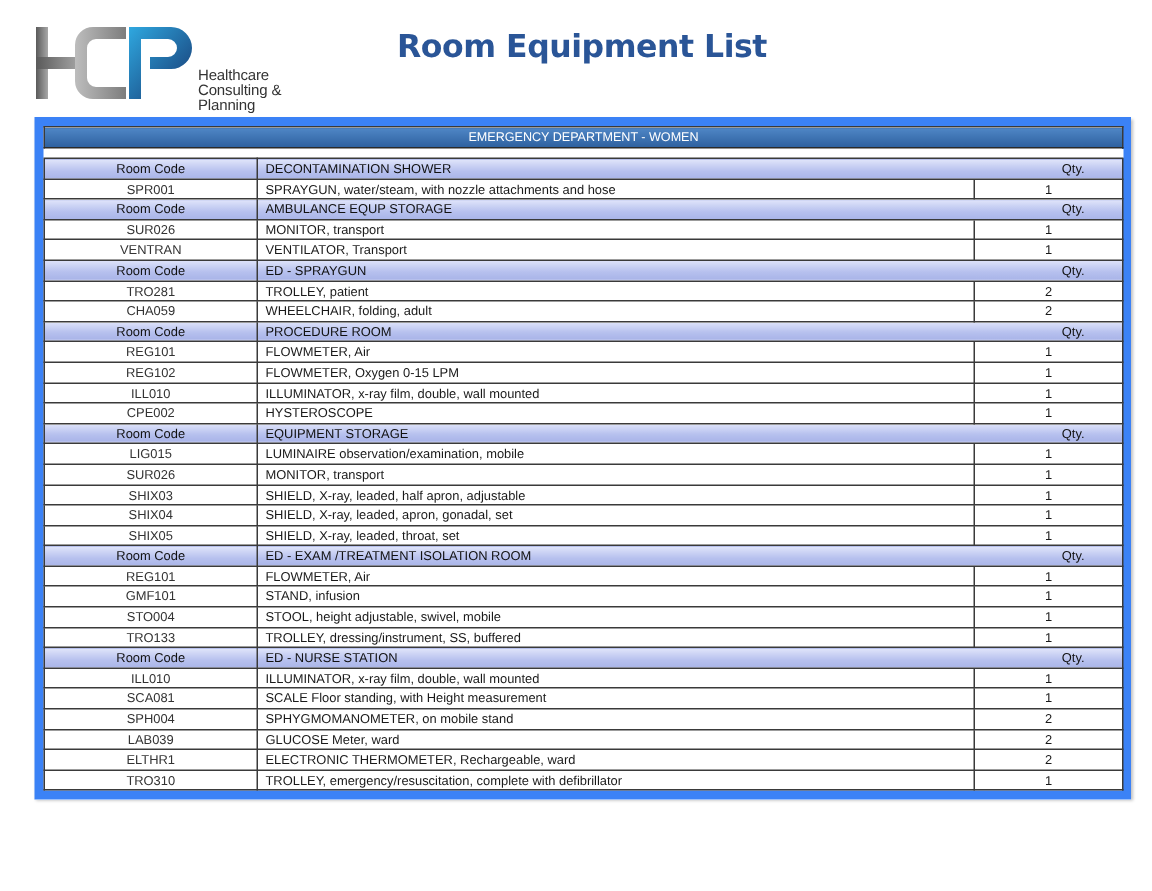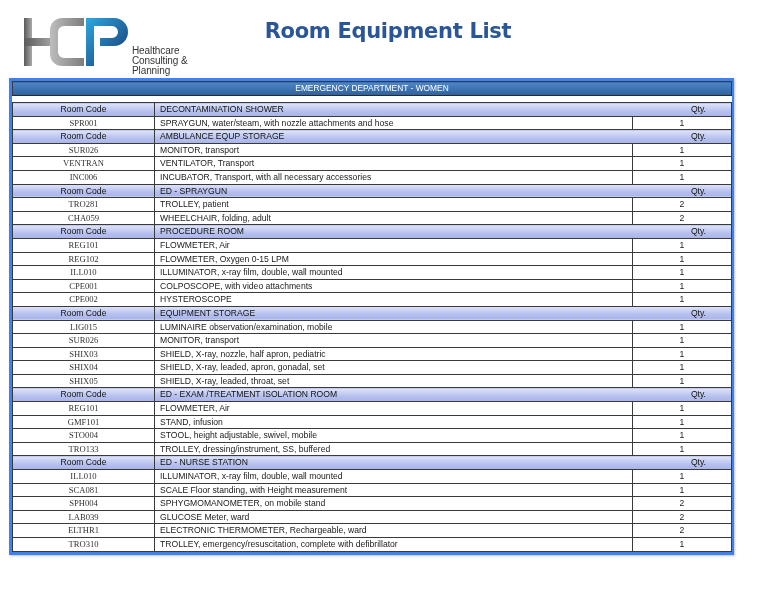--- a/index.html
+++ b/index.html
@@ -40,24 +40,24 @@
       font-family: "DejaVu Sans", sans-serif;
       font-weight: bold;
       font-size: 21px;
       color: #2a5597;
       letter-spacing: -0.3px;
       padding-left: 8px;
       box-sizing: border-box;
     }
     .sheet {
       position: absolute;
-      left: 9px;
+      left: 23px;
       top: 78px;
       width: 719px;
-      border: 3px solid #3b82f6;
+      border: 6px solid #3b82f6;
       box-shadow: 1px 1px 2px rgba(0,0,0,0.25);
     }
     table {
       border-collapse: collapse;
       width: 100%;
       table-layout: fixed;
       font-size: 8.6px;
       color: #1a1a1a;
     }
     col.c1 { width: 142px; }
@@ -90,21 +90,21 @@
     }
     tr.section td {
       background: linear-gradient(#dfe4fa, #b6c0ee 60%, #a9b4e8);
       color: #111111;
       border-top: 1px solid #5c6aa8;
     }
     tr.section td.code { text-align: center; }
     tr.section td.name { border-right: none; }
     tr.section td.qtyh { text-align: right; padding-right: 25px; border-left: none; }
     tr.item td { background: #ffffff; }
-    tr.item td.code { text-align: center; color: #333333; font-family: Liberation Serif, serif; }
+    tr.item td.code { text-align: center; color: #333333; }
     tr.item td.qty { text-align: center; }
   </style>
 </head>
 <body>
 
 <div class="logo">
   <svg width="110" height="58" viewBox="0 0 110 58">
     <defs>
       <linearGradient id="gH" x1="0" y1="0" x2="1" y2="0">
         <stop offset="0" stop-color="#5a5a5a"></stop>
@@ -167,25 +167,20 @@
         <tr class="item">
           <td class="code">SUR026</td>
           <td class="desc">MONITOR, transport</td>
           <td class="qty">1</td>
         </tr>
         <tr class="item">
           <td class="code">VENTRAN</td>
           <td class="desc">VENTILATOR, Transport</td>
           <td class="qty">1</td>
         </tr>
-        <tr class="item">
-          <td class="code">INC006</td>
-          <td class="desc">INCUBATOR, Transport, with all necessary accessories</td>
-          <td class="qty">1</td>
-        </tr>
         <tr class="section">
           <td class="code">Room Code</td>
           <td class="name">ED - SPRAYGUN</td>
           <td class="qtyh">Qty.</td>
         </tr>
         <tr class="item">
           <td class="code">TRO281</td>
           <td class="desc">TROLLEY,  patient</td>
           <td class="qty">2</td>
         </tr>
@@ -208,25 +203,20 @@
           <td class="code">REG102</td>
           <td class="desc">FLOWMETER, Oxygen 0-15 LPM</td>
           <td class="qty">1</td>
         </tr>
         <tr class="item">
           <td class="code">ILL010</td>
           <td class="desc">ILLUMINATOR, x-ray film, double, wall mounted</td>
           <td class="qty">1</td>
         </tr>
         <tr class="item">
-          <td class="code">CPE001</td>
-          <td class="desc">COLPOSCOPE, with video attachments</td>
-          <td class="qty">1</td>
-        </tr>
-        <tr class="item">
           <td class="code">CPE002</td>
           <td class="desc">HYSTEROSCOPE</td>
           <td class="qty">1</td>
         </tr>
         <tr class="section">
           <td class="code">Room Code</td>
           <td class="name">EQUIPMENT STORAGE</td>
           <td class="qtyh">Qty.</td>
         </tr>
         <tr class="item">
@@ -234,21 +224,21 @@
           <td class="desc">LUMINAIRE observation/examination, mobile</td>
           <td class="qty">1</td>
         </tr>
         <tr class="item">
           <td class="code">SUR026</td>
           <td class="desc">MONITOR, transport</td>
           <td class="qty">1</td>
         </tr>
         <tr class="item">
           <td class="code">SHIX03</td>
-          <td class="desc">SHIELD, X-ray, nozzle, half apron, pediatric</td>
+          <td class="desc">SHIELD, X-ray, leaded, half apron, adjustable</td>
           <td class="qty">1</td>
         </tr>
         <tr class="item">
           <td class="code">SHIX04</td>
           <td class="desc">SHIELD, X-ray, leaded, apron, gonadal, set</td>
           <td class="qty">1</td>
         </tr>
         <tr class="item">
           <td class="code">SHIX05</td>
           <td class="desc">SHIELD, X-ray, leaded, throat, set</td>

